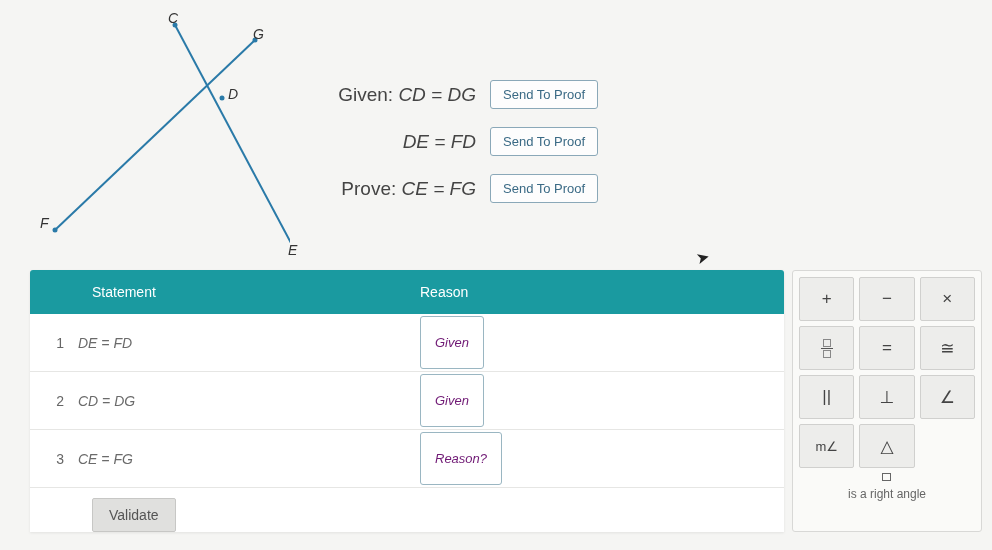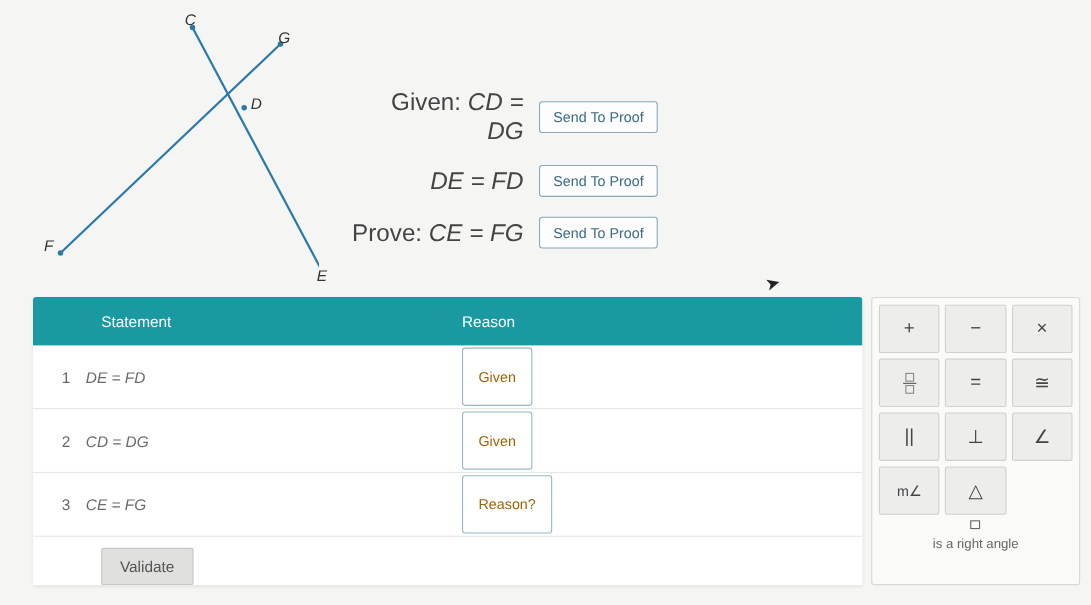--- a/index.html
+++ b/index.html
@@ -33,21 +33,21 @@
     padding-top: 70px;
   }
   .given-row {
     display: flex;
     align-items: center;
     margin-bottom: 18px;
   }
   .given-label {
     width: 170px;
     text-align: right;
-    font-size: 22px;
+    font-size: 19px;
     color: #444;
     padding-right: 14px;
   }
   .given-label .math { font-style: italic; }
   .send-btn {
     border: 1px solid #8aa8b8;
     background: #fdfdfd;
     color: #3a6a85;
     font-size: 13px;
     padding: 6px 12px;
@@ -92,25 +92,26 @@
     font-size: 14px;
     color: #555;
   }
   .row-num { width: 48px; text-align: right; padding-right: 14px; color: #666; }
   .row-stmt { flex: 0 0 322px; font-style: italic; color: #6a6a6a; }
   .row-reason { flex: 1; padding-left: 20px; }
   .reason-chip {
     display: inline-block;
     border: 1px solid #9ab6c2;
     background: #fff;
-    color: #a16207;
+    color: #701a75;
     font-size: 13px;
     padding: 18px 14px;
     border-radius: 3px;
     cursor: pointer;
+    font-style: italic;
   }
   .validate-row { padding: 10px 0 0 62px; }
   .validate-btn {
     background: #e0e0de;
     border: 1px solid #c7c7c5;
     color: #555;
     font-size: 14px;
     padding: 8px 16px;
     border-radius: 2px;
     cursor: pointer;

